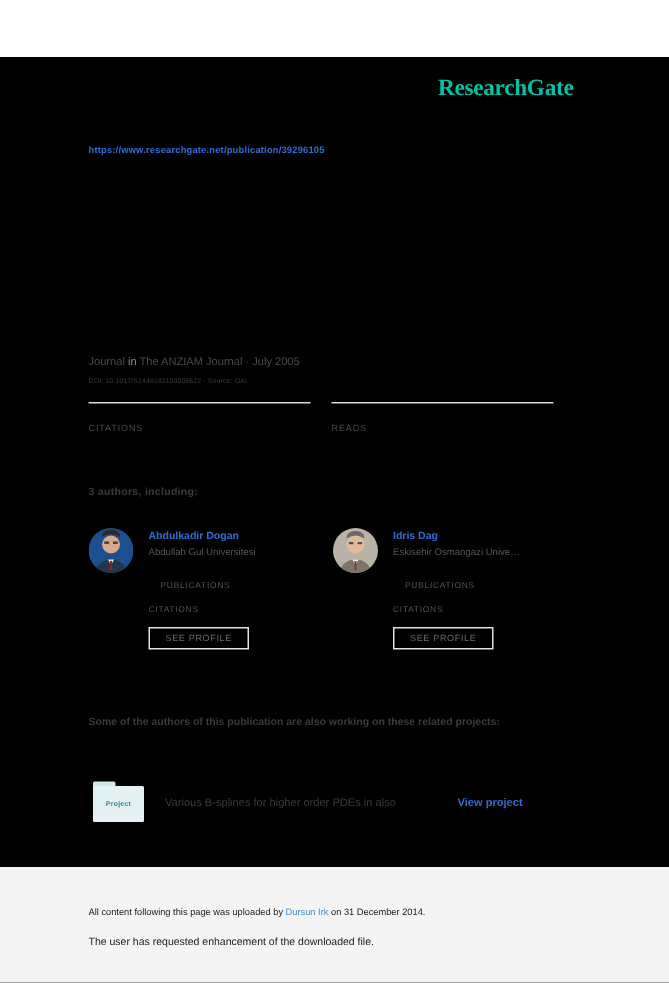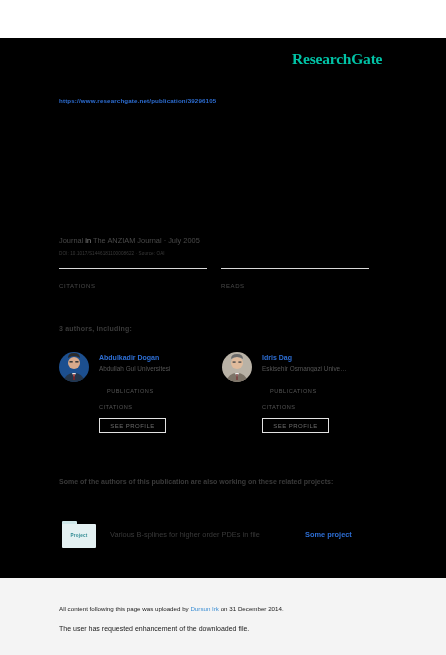--- a/index.html
+++ b/index.html
@@ -264,22 +264,22 @@
 </div>
 
 <div class="proj-head">Some of the authors of this publication are also working on these related projects:</div>
 
 <div class="proj-row">
   <div class="folder">
     <div class="tab"></div>
     <div class="body"></div>
     <div class="lbl">Project</div>
   </div>
-  <div class="proj-title">Various B-splines for higher order PDEs in file</div>
-  <a class="proj-link">Some project</a>
+  <div class="proj-title">Various B-splines for higher order PDEs in also</div>
+  <a class="proj-link">View project</a>
 </div>
 
 <div class="footer">
   <div class="f-line1">
     <span>All content following this page was uploaded by </span><span class="f-user">Dursun Irk</span><span> on 31 December 2014.</span>
   </div>
   <div class="f-line2">The user has requested enhancement of the downloaded file.</div>
 </div>
 
 </body></html>

